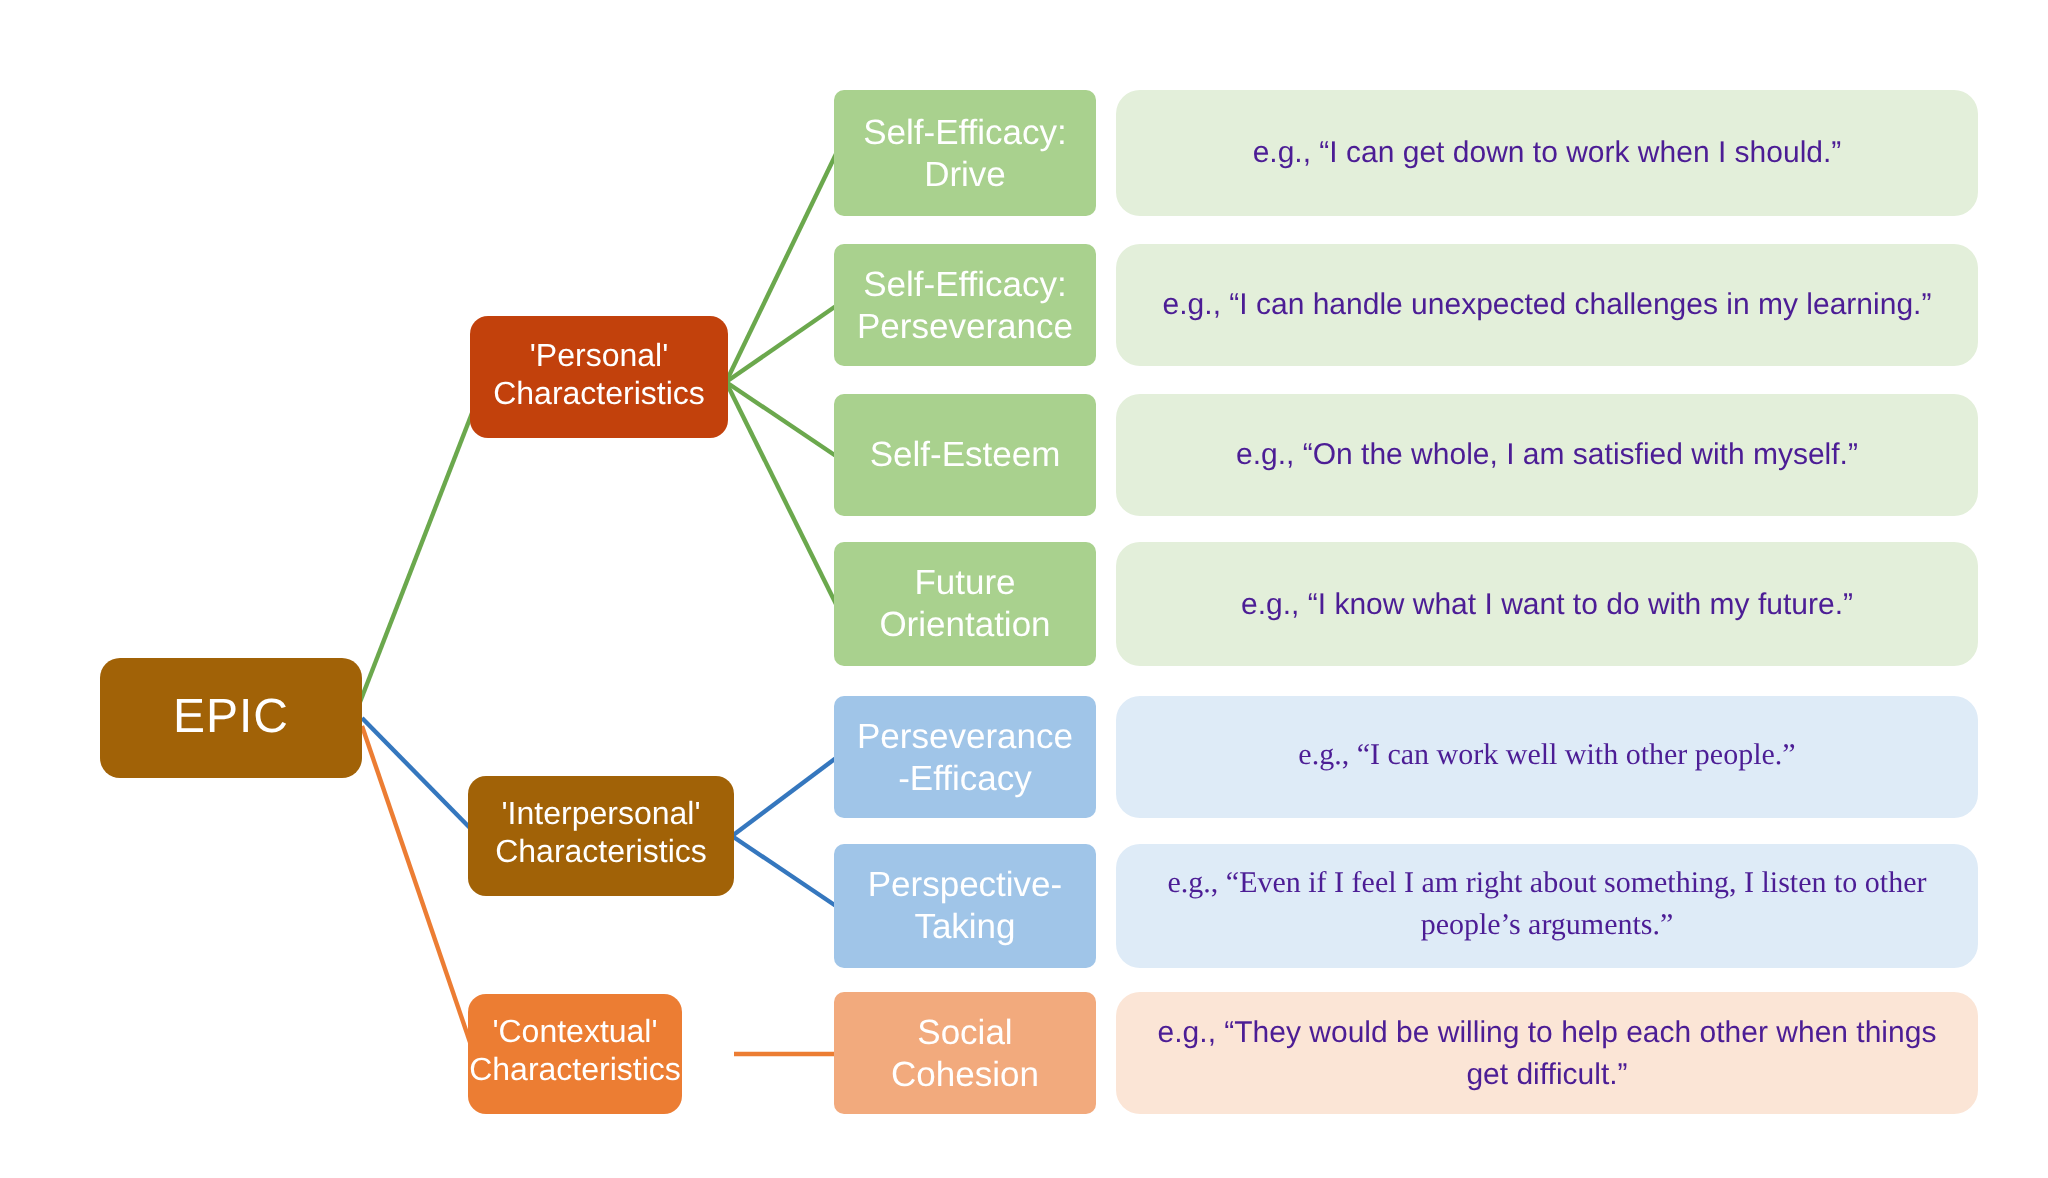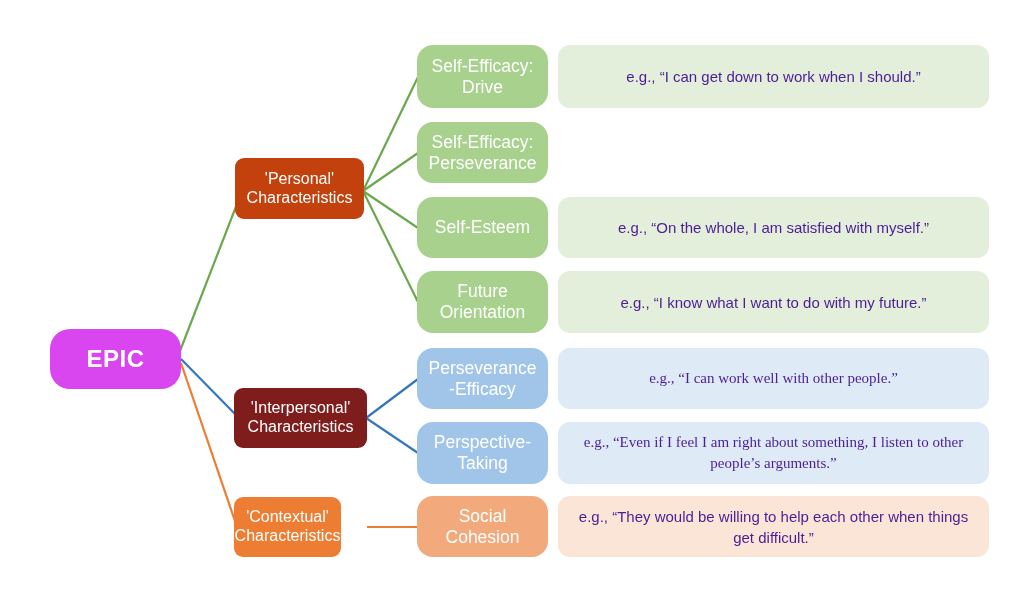--- a/index.html
+++ b/index.html
@@ -21,31 +21,31 @@
     display: flex;
     align-items: center;
     justify-content: center;
     text-align: center;
     color: #ffffff;
     white-space: pre-line;
     line-height: 1.18;
     box-sizing: border-box;
   }
   .root-node {
-    background: #d946ef;
-    border-radius: 20px;
+    background: #a16207;
+    border-radius: 10px;
     font-size: 24px;
-    font-weight: bold;
+    font-weight: normal;
     letter-spacing: 0.5px;
   }
   .branch { border-radius: 9px; font-size: 16px; }
   .branch-green  { background: #c2410c; }
-  .branch-blue   { background: #7f1d1d; }
+  .branch-blue   { background: #a16207; }
   .branch-orange { background: #EC7D33; }
-  .child { border-radius: 16px; font-size: 17.5px; }
+  .child { border-radius: 5px; font-size: 17.5px; }
   .child-green  { background: #A9D18E; }
   .child-blue   { background: #A0C5E8; }
   .child-orange { background: #F2AA7D; }
   .example {
     border-radius: 12px;
     color: #4c1d95;
     font-size: 15px;
     white-space: normal;
     padding: 0 15px;
     line-height: 1.4;
@@ -94,19 +94,20 @@
 
   <div class="node child child-blue" style="left:417px; top:348px; width:131px; height:61px;">Perseverance
 -Efficacy</div>
   <div class="node child child-blue" style="left:417px; top:422px; width:131px; height:62px;">Perspective-
 Taking</div>
 
   <div class="node child child-orange" style="left:417px; top:496px; width:131px; height:61px;">Social
 Cohesion</div>
 
   <div class="node example ex-green" style="left:558px; top:45px; width:431px; height:63px;">e.g., “I can get down to work when I should.”</div>
+  <div class="node example ex-green" style="left:558px; top:122px; width:431px; height:61px;">e.g., “I can handle unexpected challenges in my learning.”</div>
   <div class="node example ex-green" style="left:558px; top:197px; width:431px; height:61px;">e.g., “On the whole, I am satisfied with myself.”</div>
   <div class="node example ex-green" style="left:558px; top:271px; width:431px; height:62px;">e.g., “I know what I want to do with my future.”</div>
   <div class="node example ex-blue" style="left:558px; top:348px; width:431px; height:61px;">e.g., “I can work well with other people.”</div>
   <div class="node example ex-blue" style="left:558px; top:422px; width:431px; height:62px;">e.g., “Even if I feel I am right about something, I listen to other people’s arguments.”</div>
   <div class="node example ex-orange" style="left:558px; top:496px; width:431px; height:61px;">e.g., “They would be willing to help each other when things get difficult.”</div>
 
 </div>
 
 </body></html>

